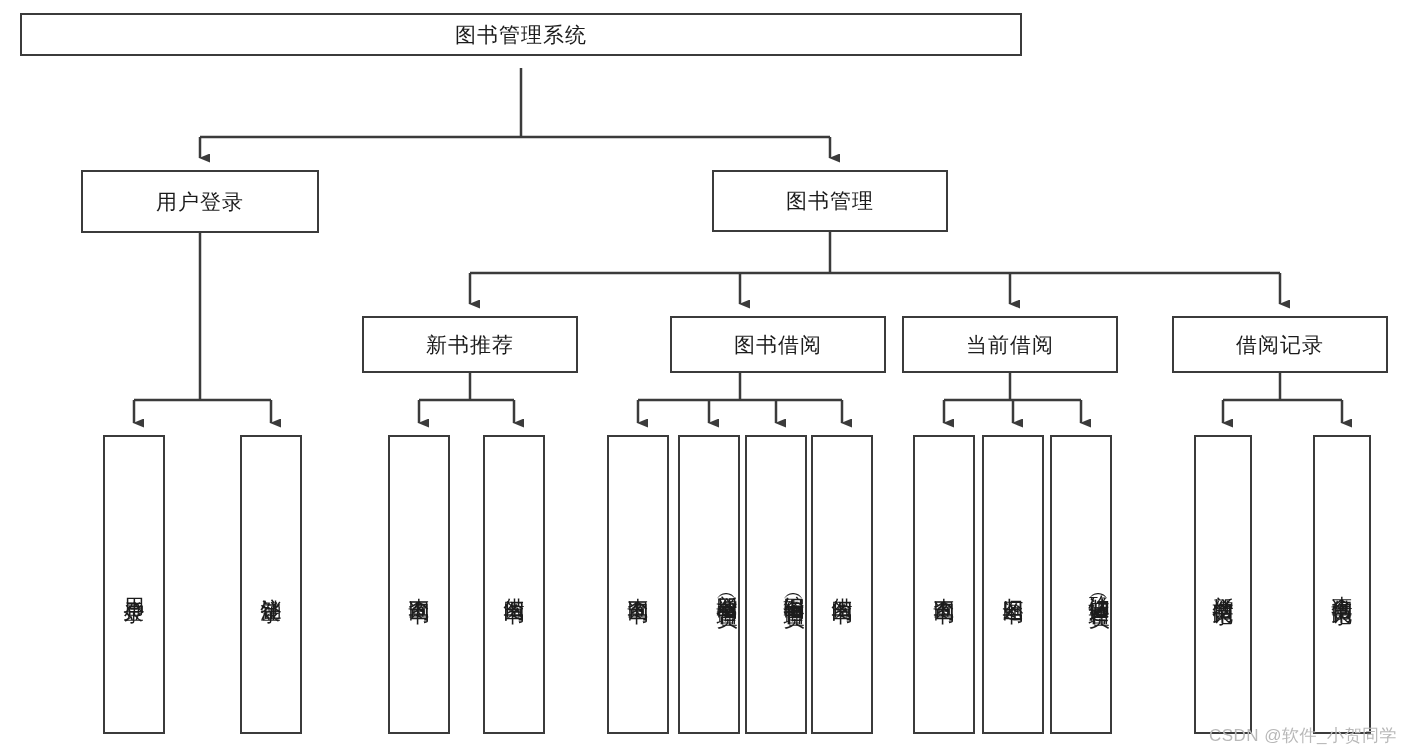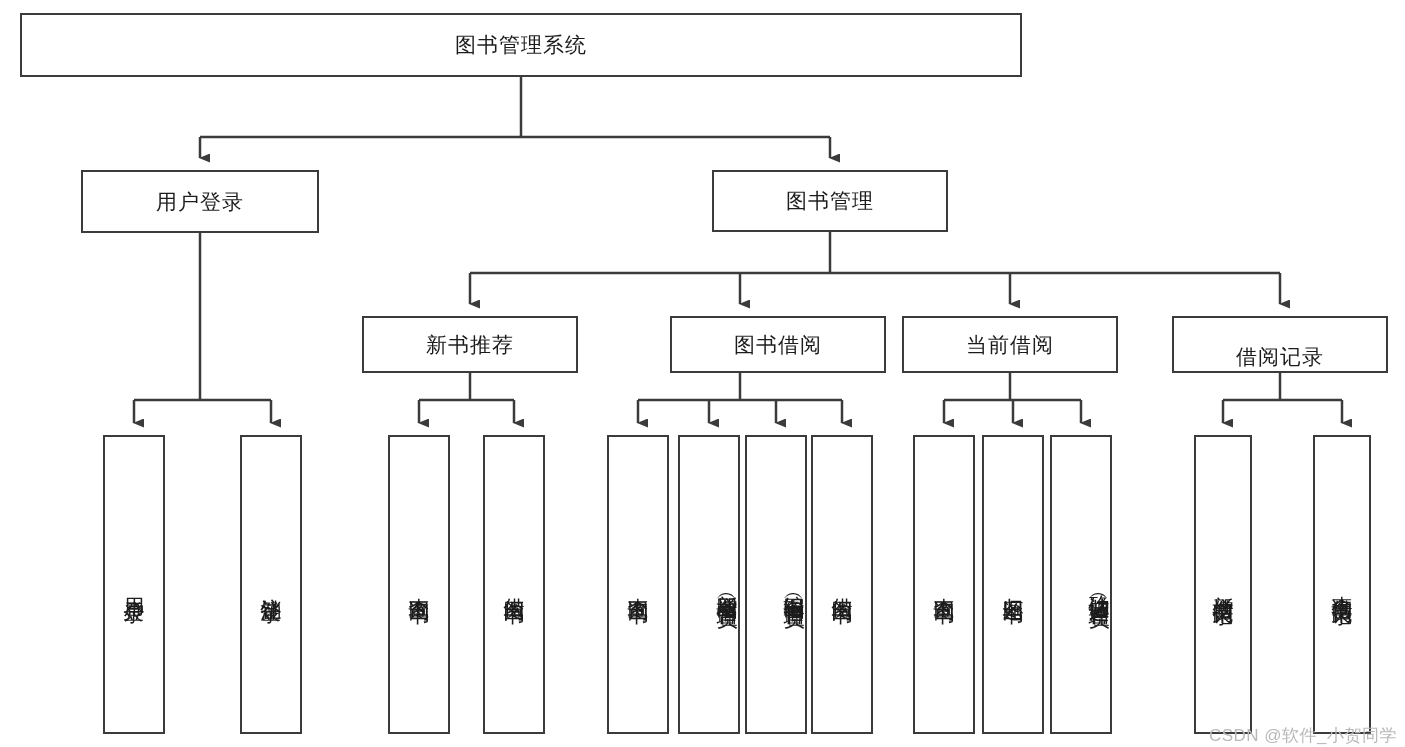--- a/index.html
+++ b/index.html
@@ -109,41 +109,41 @@
       <path d="M1013,400 L1013,423" marker-end="url(#arrow)"></path>
       <path d="M1081,400 L1081,423" marker-end="url(#arrow)"></path>
 
       <path d="M1280,373 L1280,400"></path>
       <path d="M1223,400 L1342,400"></path>
       <path d="M1223,400 L1223,423" marker-end="url(#arrow)"></path>
       <path d="M1342,400 L1342,423" marker-end="url(#arrow)"></path>
     </g>
   </svg>
 
-  <div class="node h" style="left:20px; top:13px; width:1002px; height:64px;">
+  <div class="node h" style="left:20px; top:13px; width:1002px; height:43px;">
     <span>图书管理系统</span>
   </div>
 
   <div class="node h" style="left:81px; top:170px; width:238px; height:63px;">
     <span>用户登录</span>
   </div>
   <div class="node h" style="left:362px; top:316px; width:216px; height:57px;">
     <span>新书推荐</span>
   </div>
 
   <div class="node h" style="left:712px; top:170px; width:236px; height:62px;">
     <span>图书管理</span>
   </div>
   <div class="node h" style="left:632px; top:316px; width:216px; height:57px;margin-left:38px;">
     <span>图书借阅</span>
   </div>
   <div class="node h" style="left:902px; top:316px; width:216px; height:57px;">
     <span>当前借阅</span>
   </div>
-  <div class="node h" style="left:1172px; top:316px; width:216px; height:57px;align-items:flex-end;">
+  <div class="node h" style="left:1172px; top:316px; width:216px; height:57px;">
     <span>借阅记录</span>
   </div>
 
   <div class="node v mid" style="left:103px; top:435px; width:62px; height:299px;">
     <span>用户登录</span>
   </div>
   <div class="node v mid" style="left:240px; top:435px; width:62px; height:299px;">
     <span>注销登录</span>
   </div>
   <div class="node v mid" style="left:388px; top:435px; width:62px; height:299px;">

